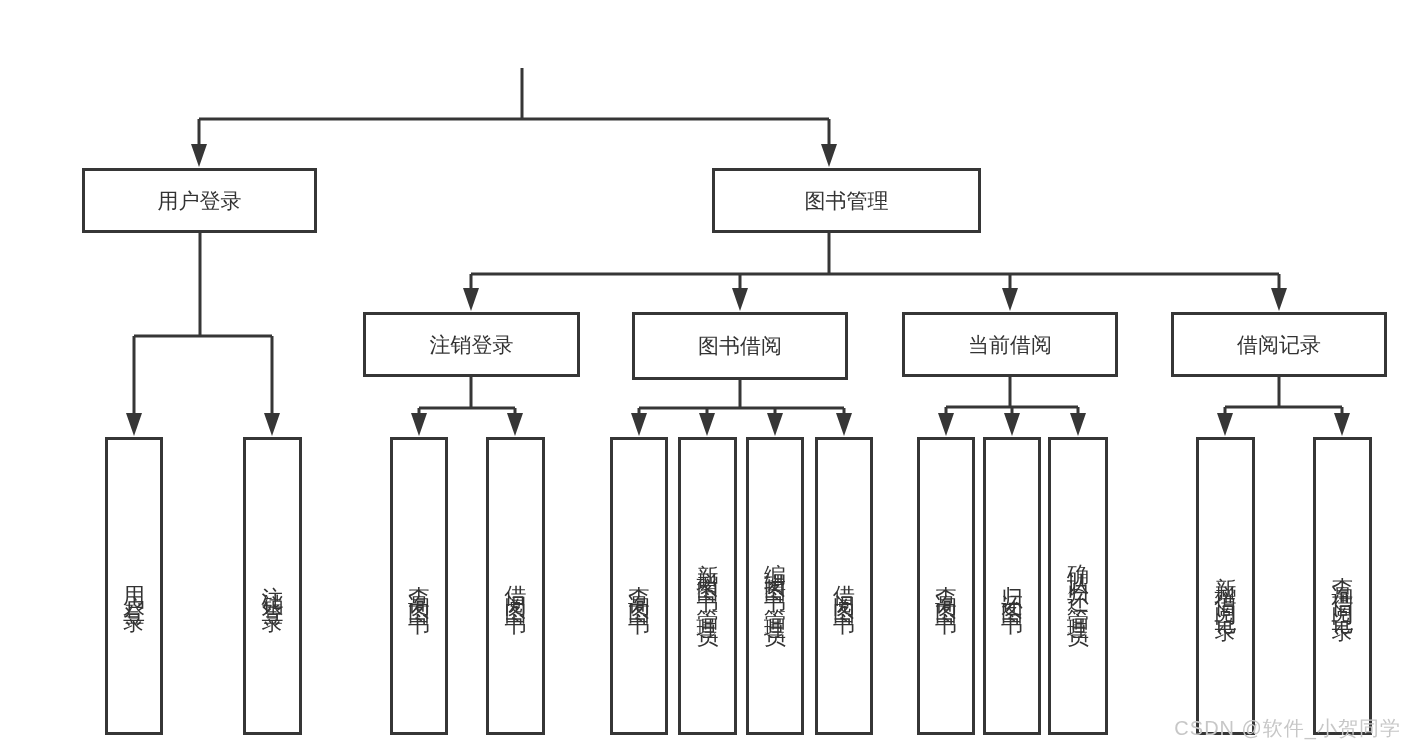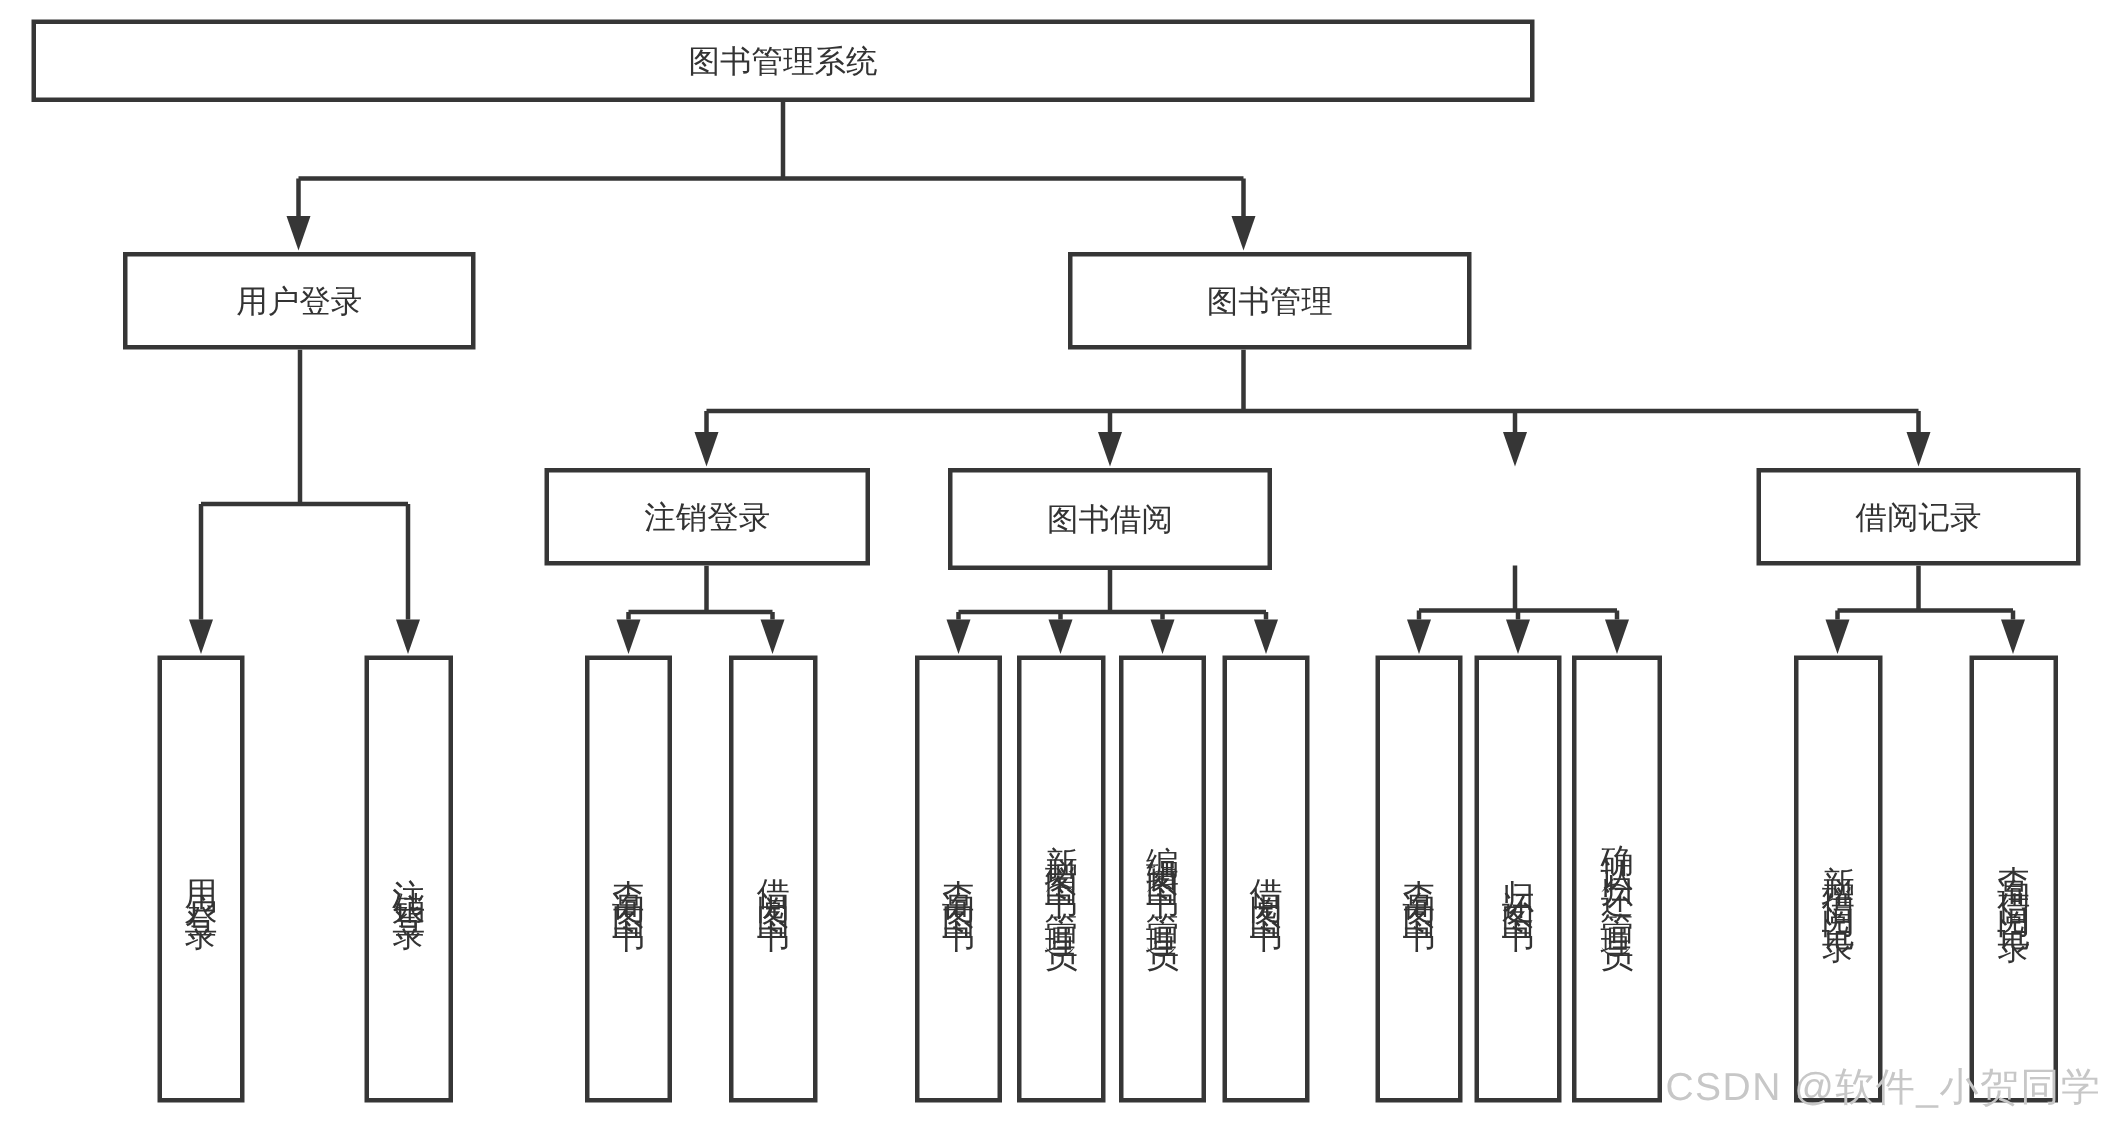--- a/index.html
+++ b/index.html
@@ -32,21 +32,21 @@
   .vnode .vlabel {
     writing-mode: vertical-rl;
     text-orientation: mixed;
     letter-spacing: 9px;
     line-height: 1;
   }
   .watermark {
     position: absolute;
     right: 4px;
     bottom: 5px;
-    font-size: 26px;
+    font-size: 20px;
     color: #c7c7c7;
     letter-spacing: 1px;
     white-space: nowrap;
     z-index: 5;
   }
 </style>
 </head>
 <body>
 
 <div class="stage">
@@ -87,36 +87,36 @@
       <polygon points="767,413 783,413 775,436"></polygon>
       <polygon points="836,413 852,413 844,436"></polygon>
       <polygon points="938,413 954,413 946,436"></polygon>
       <polygon points="1004,413 1020,413 1012,436"></polygon>
       <polygon points="1070,413 1086,413 1078,436"></polygon>
       <polygon points="1217,413 1233,413 1225,436"></polygon>
       <polygon points="1334,413 1350,413 1342,436"></polygon>
     </g>
   </svg>
 
-  <div class="node hnode" style="left:21px; top:13px; width:1002px; height:55px;">
-    <span class="label">图书管理系统</span>
-  </div>
 
   <div class="node hnode" style="left:82px; top:168px; width:235px; height:65px;">
     <span class="label">用户登录</span>
   </div>
   <div class="node hnode" style="left:712px; top:168px; width:269px; height:65px;">
     <span class="label">图书管理</span>
   </div>
 
   <div class="node hnode" style="left:363px; top:312px; width:217px; height:65px;">
     <span class="label">注销登录</span>
   </div>
   <div class="node hnode" style="left:632px; top:312px; width:216px; height:68px;text-align:center;">
     <span class="label">图书借阅</span>
+  </div>
+  <div class="node hnode" style="left:902px; top:312px; width:216px; height:65px;">
+    <span class="label">当前借阅</span>
   </div>
   <div class="node hnode" style="left:1171px; top:312px; width:216px; height:65px;">
     <span class="label">借阅记录</span>
   </div>
 
   <div class="node vnode" style="left:105px; top:437px; width:58px; height:298px;">
     <span class="vlabel">用户登录</span>
   </div>
   <div class="node vnode" style="left:243px; top:437px; width:59px; height:298px;">
     <span class="vlabel">注销登录</span>

